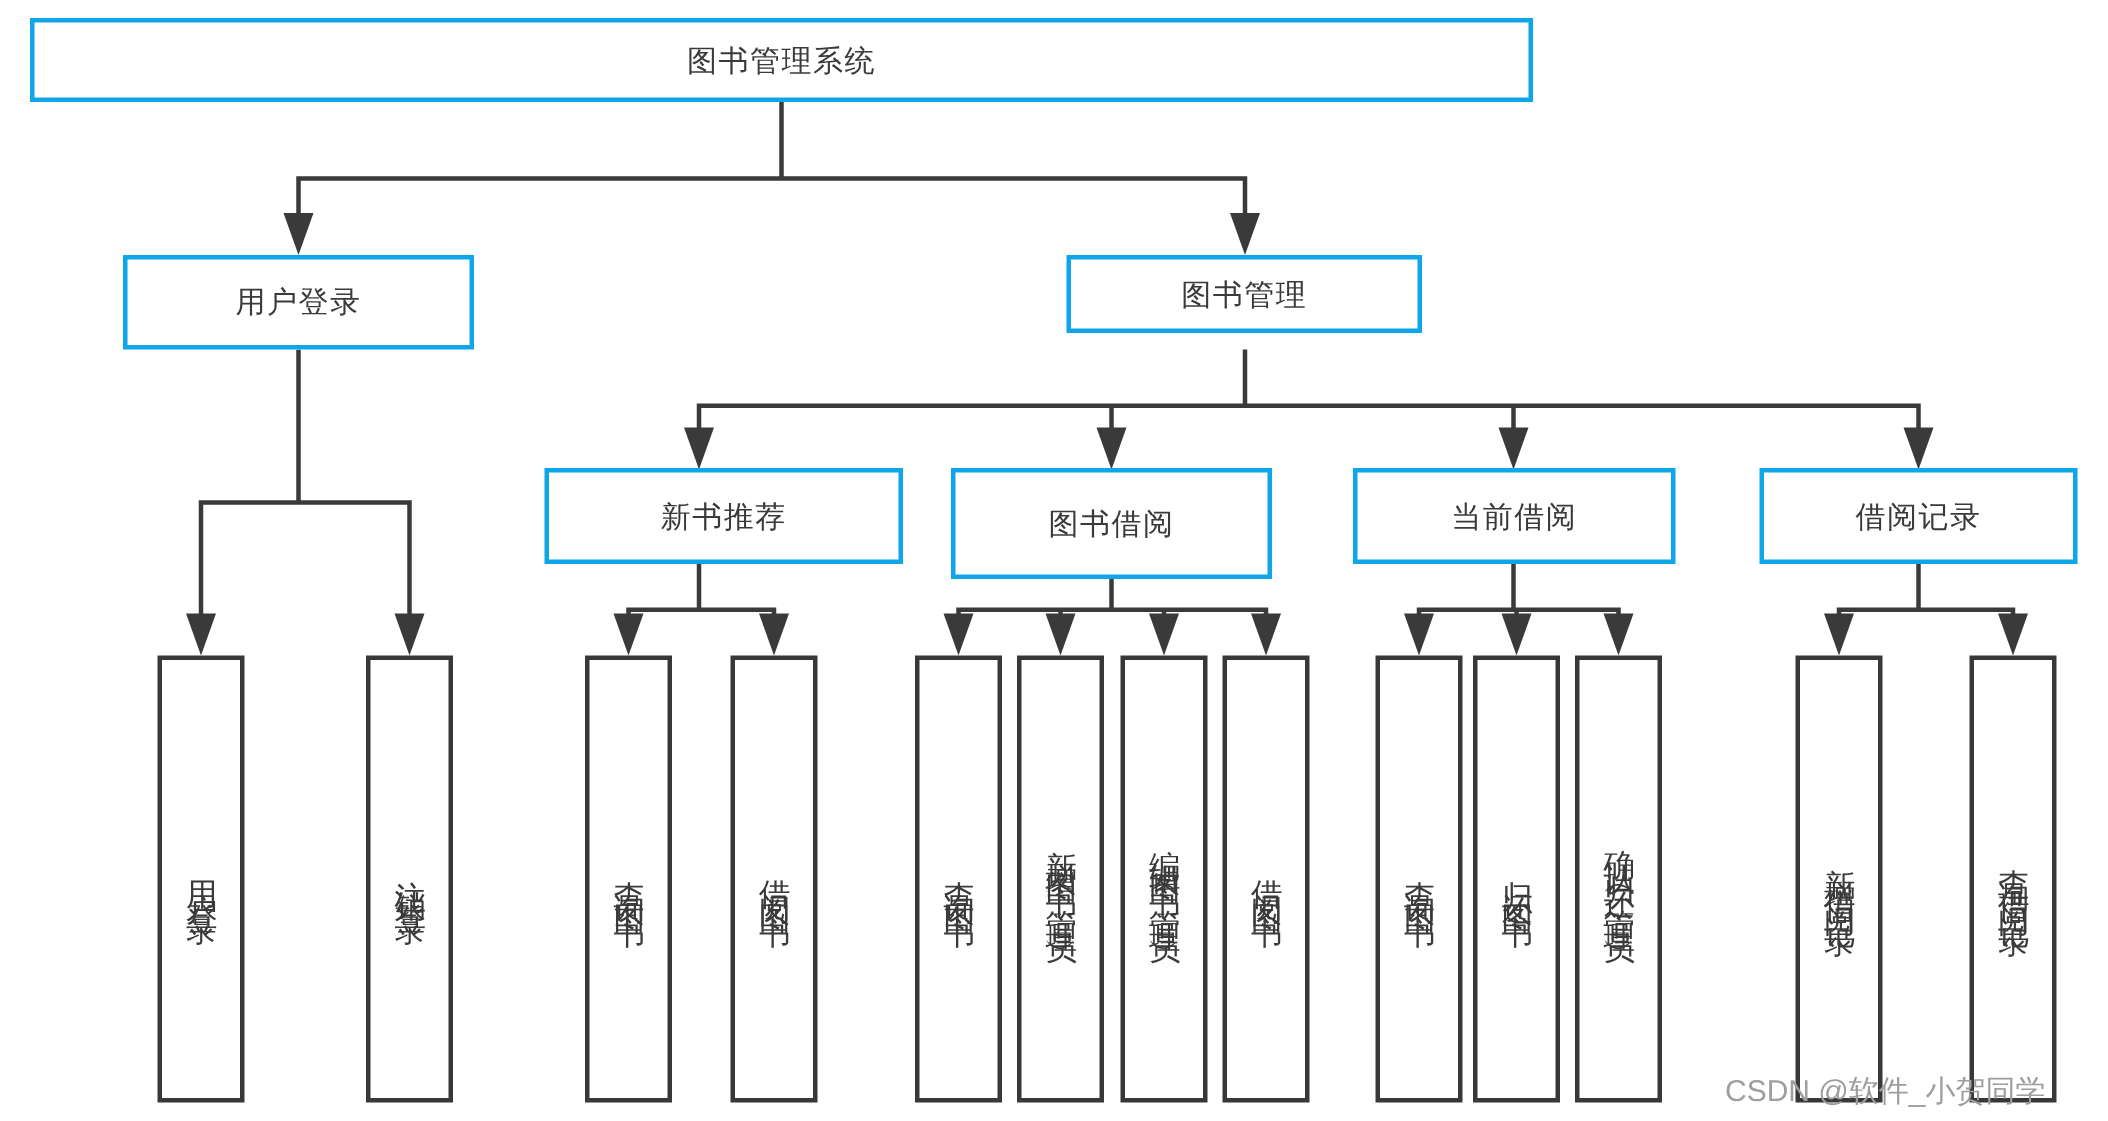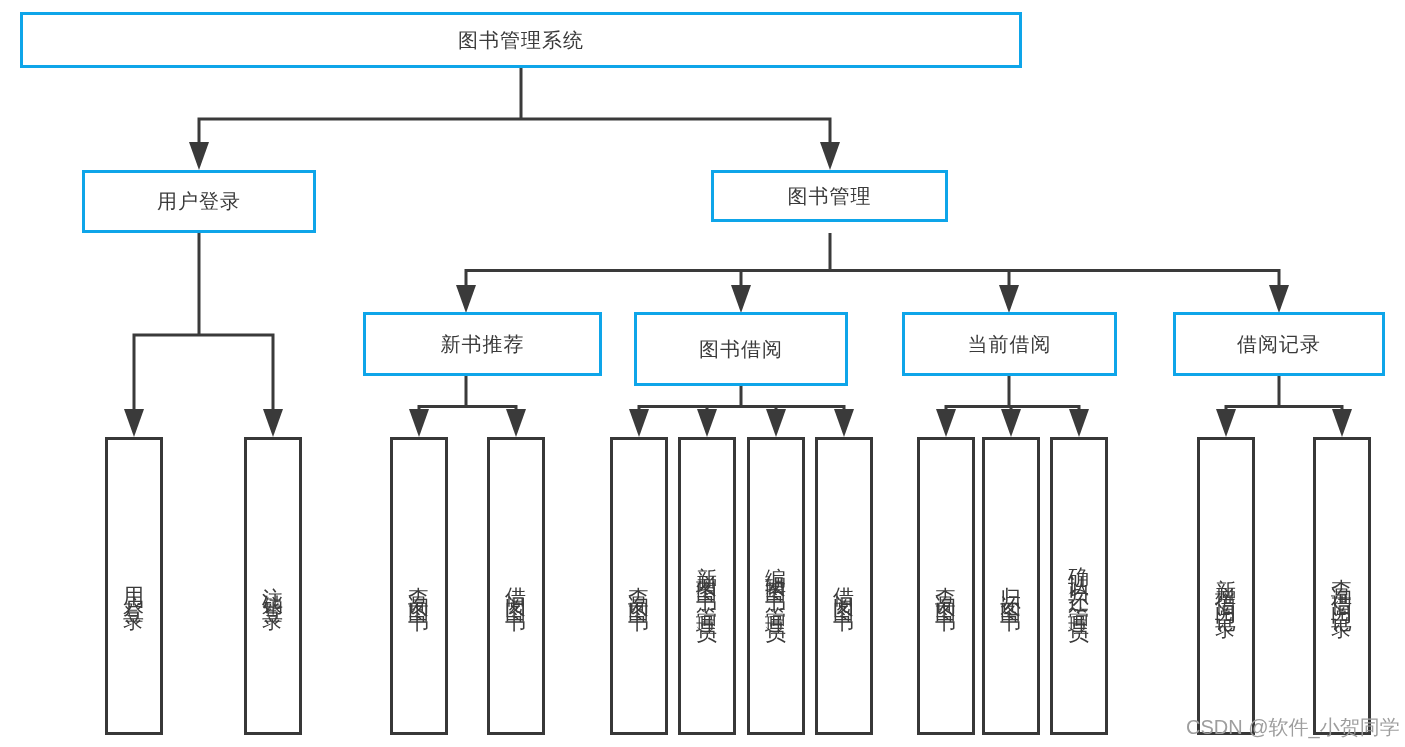--- a/index.html
+++ b/index.html
@@ -49,21 +49,21 @@
   .vbox span {
     writing-mode: vertical-rl;
     color: #3a3a3a;
     font-size: 21px;
     line-height: 1;
     letter-spacing: 8px;
     white-space: nowrap;
   }
   #watermark {
     position: absolute;
-    left: 1186px;
+    left: 1150px;
     top: 714px;
     font-size: 20px;
     color: #9e9e9e;
     white-space: nowrap;
     z-index: 2;
   }
 </style>
 </head>
 <body>
 

